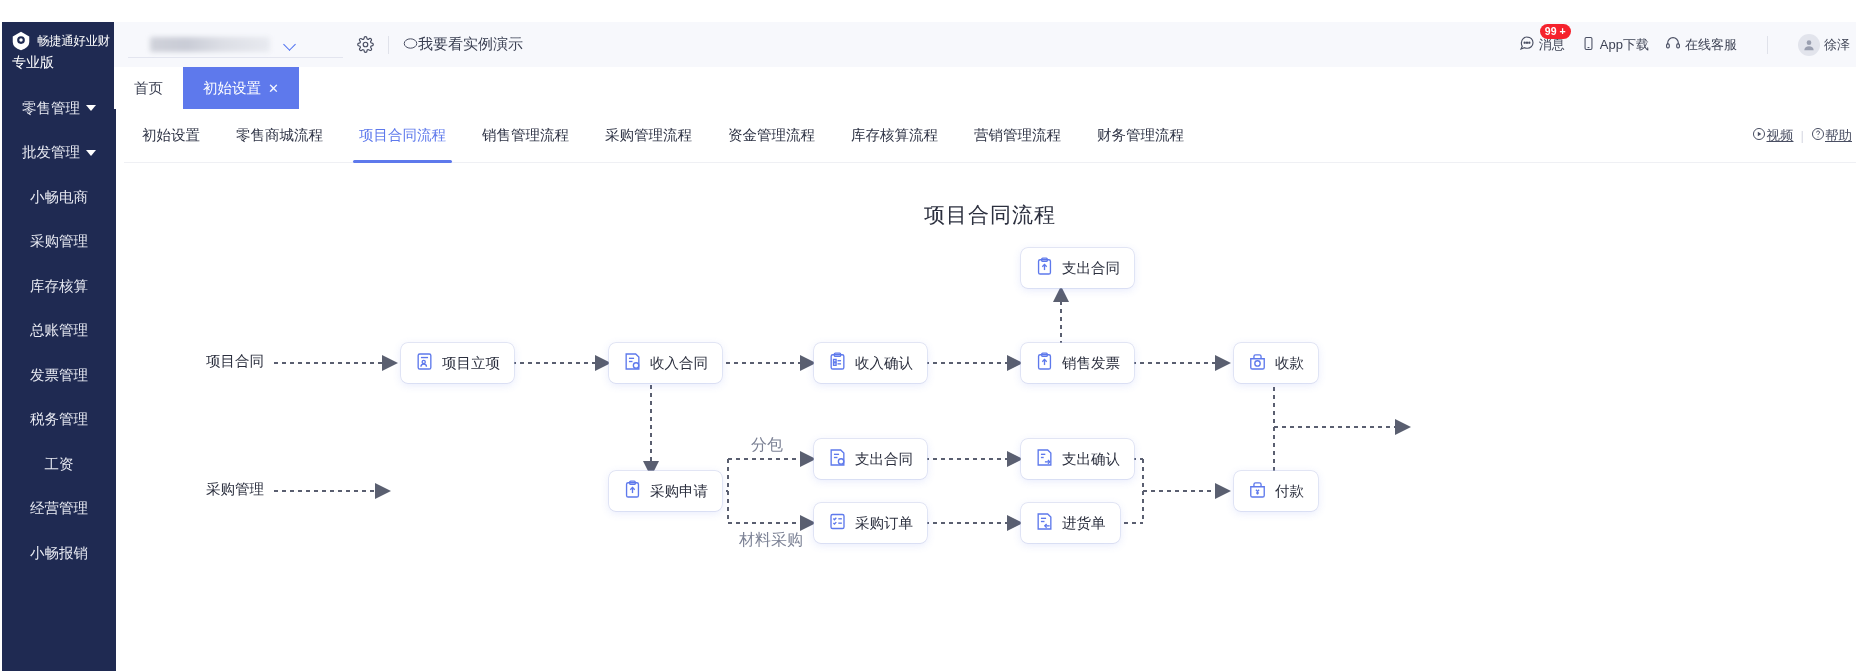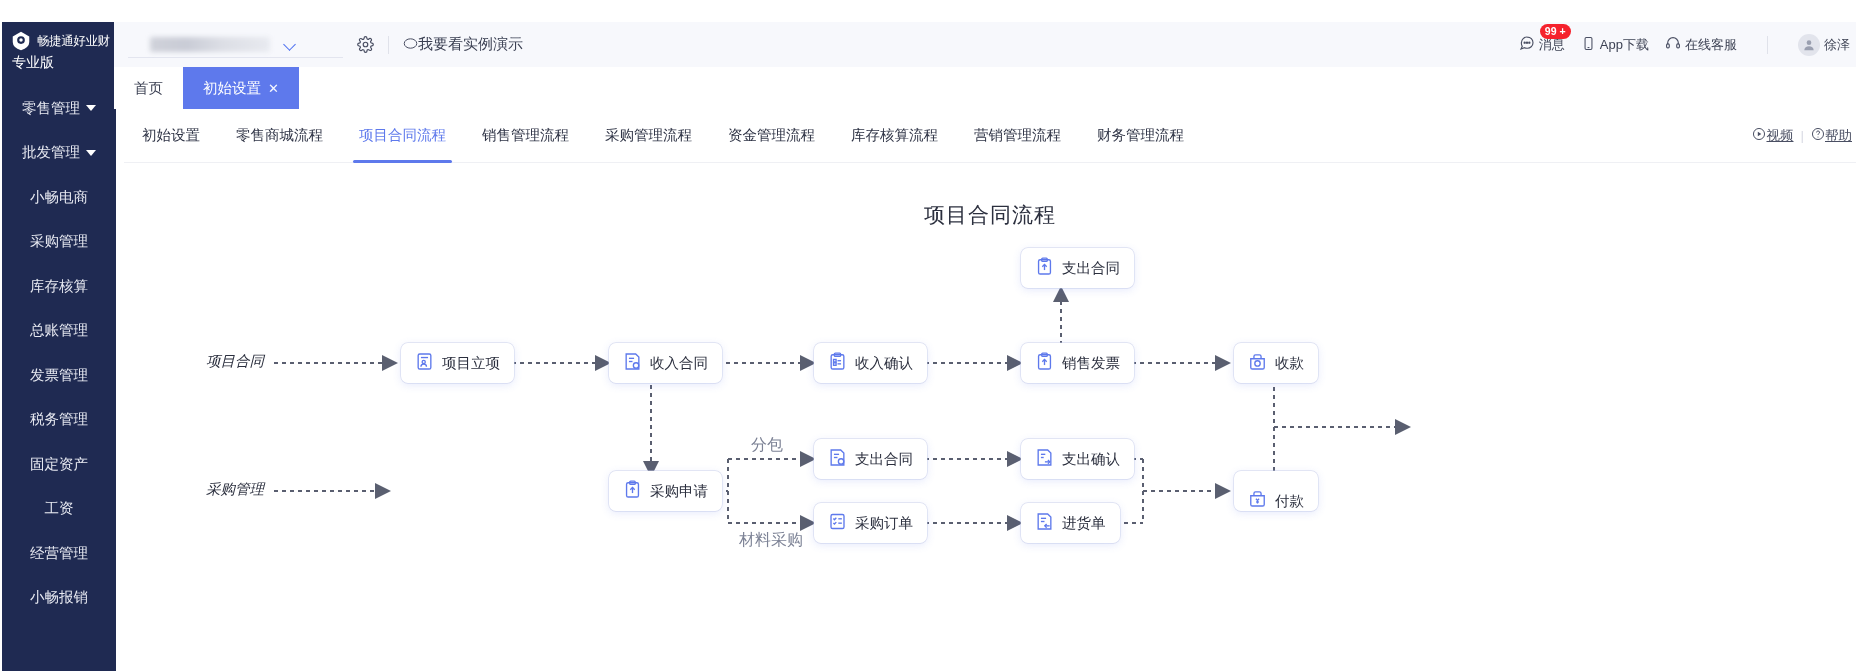--- a/index.html
+++ b/index.html
@@ -155,21 +155,21 @@
     background: #ffffff;
     border-radius: 7px;
     box-shadow: 0 2px 9px rgba(94,121,236,0.16), 0 0 0 0.7px rgba(200,206,232,0.55);
     display: flex; align-items: center; gap: 8px;
     padding: 0 14px;
     font-size: 14.5px; color: #2b2f3e;
     cursor: pointer; white-space: nowrap;
   }
   .node svg { flex: none; }
   .rowlabel {
-    position: absolute; font-size: 14.5px; color: #2b2f3e; white-space: nowrap; font-style: italic;
+    position: absolute; font-size: 14.5px; color: #2b2f3e; white-space: nowrap;
   }
   .edgelabel {
     position: absolute; font-size: 16px; color: #7d8396; white-space: nowrap;
   }
   .canvas svg.edges { position: absolute; left: 0; top: 0; }
 </style>
 </head>
 <body>
 
 <div class="app">
@@ -208,23 +208,20 @@
         <span>库存核算</span>
       </div>
       <div class="nav-item">
         <span>总账管理</span>
       </div>
       <div class="nav-item">
         <span>发票管理</span>
       </div>
       <div class="nav-item">
         <span>税务管理</span>
-      </div>
-      <div class="nav-item">
-        <span>固定资产</span>
       </div>
       <div class="nav-item">
         <span>工资</span>
       </div>
       <div class="nav-item">
         <span>经营管理</span>
       </div>
       <div class="nav-item">
         <span>小畅报销</span>
       </div>
@@ -559,21 +556,21 @@
             <path d="M4 2.5h12l4 4v15H4z"></path>
             <line x1="7.5" y1="8" x2="14" y2="8"></line>
             <line x1="7.5" y1="12" x2="12" y2="12"></line>
             <path d="M18.5 17.5h-6"></path>
               <path d="M14.7 15.2l-2.3 2.3 2.3 2.3"></path>
           </svg>
         </span>
         <span>进货单</span>
       </div>
 
-      <div class="node" style="left:1110px; top:266px;align-items:flex-end;">
+      <div class="node" style="left:1110px; top:266px;">
         <span>
           <svg width="19" height="19" viewBox="0 0 24 24" fill="none" stroke="#5e79ec" stroke-width="1.7">
             <path d="M3.5 8.5h17v11a2 2 0 0 1-2 2h-13a2 2 0 0 1-2-2z"></path>
             <path d="M7.5 8.5V5.6a2 2 0 0 1 2-2h5a2 2 0 0 1 2 2v2.9"></path>
             <path d="M10 12.4l2 2 2-2"></path>
               <path d="M12 14.4v4"></path>
             <line x1="10.2" y1="16.4" x2="13.8" y2="16.4"></line>
           </svg>
         </span>
         <span>付款</span>

